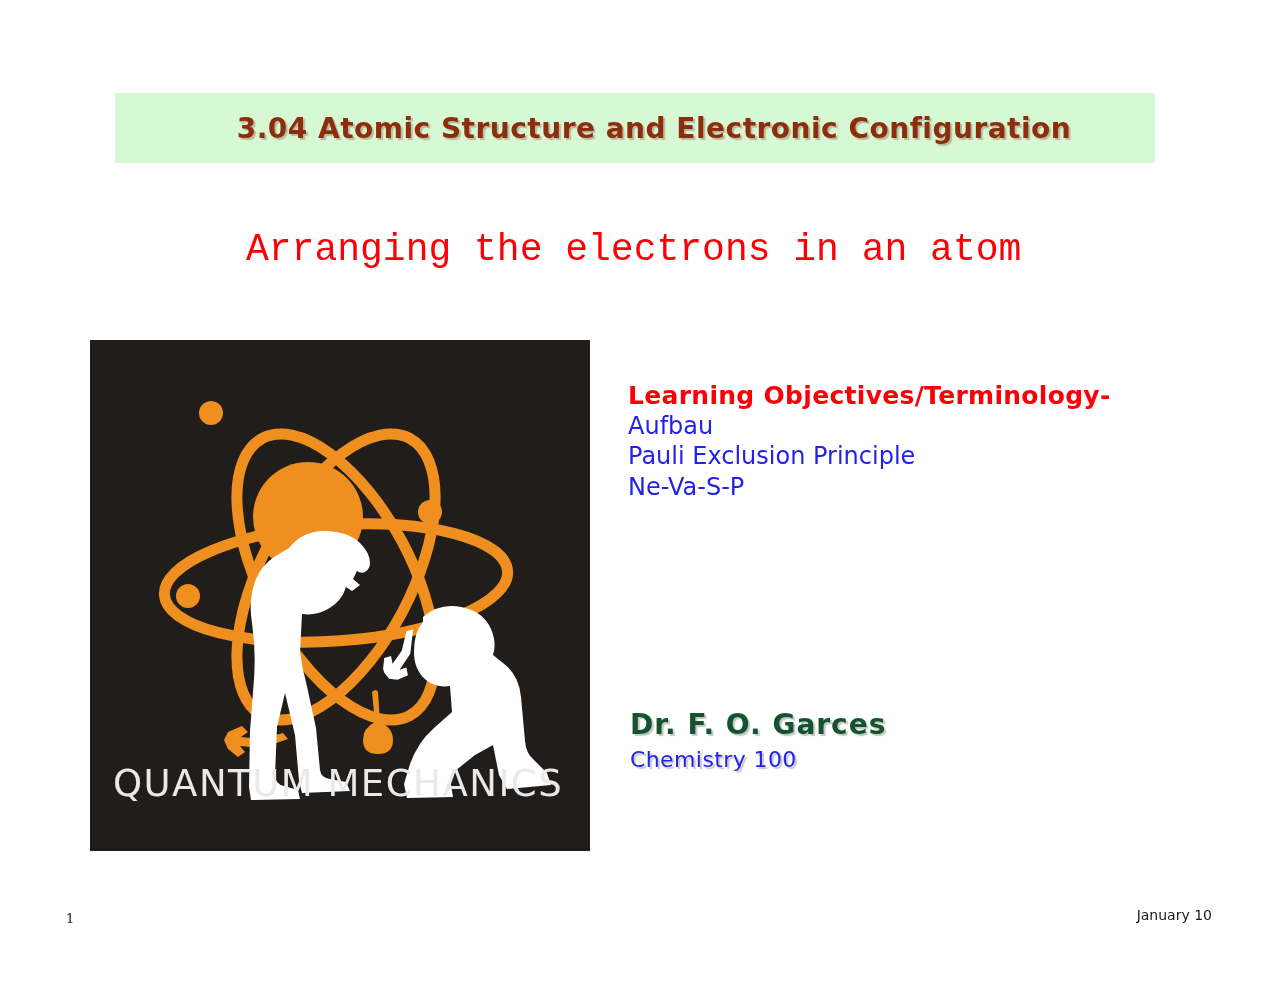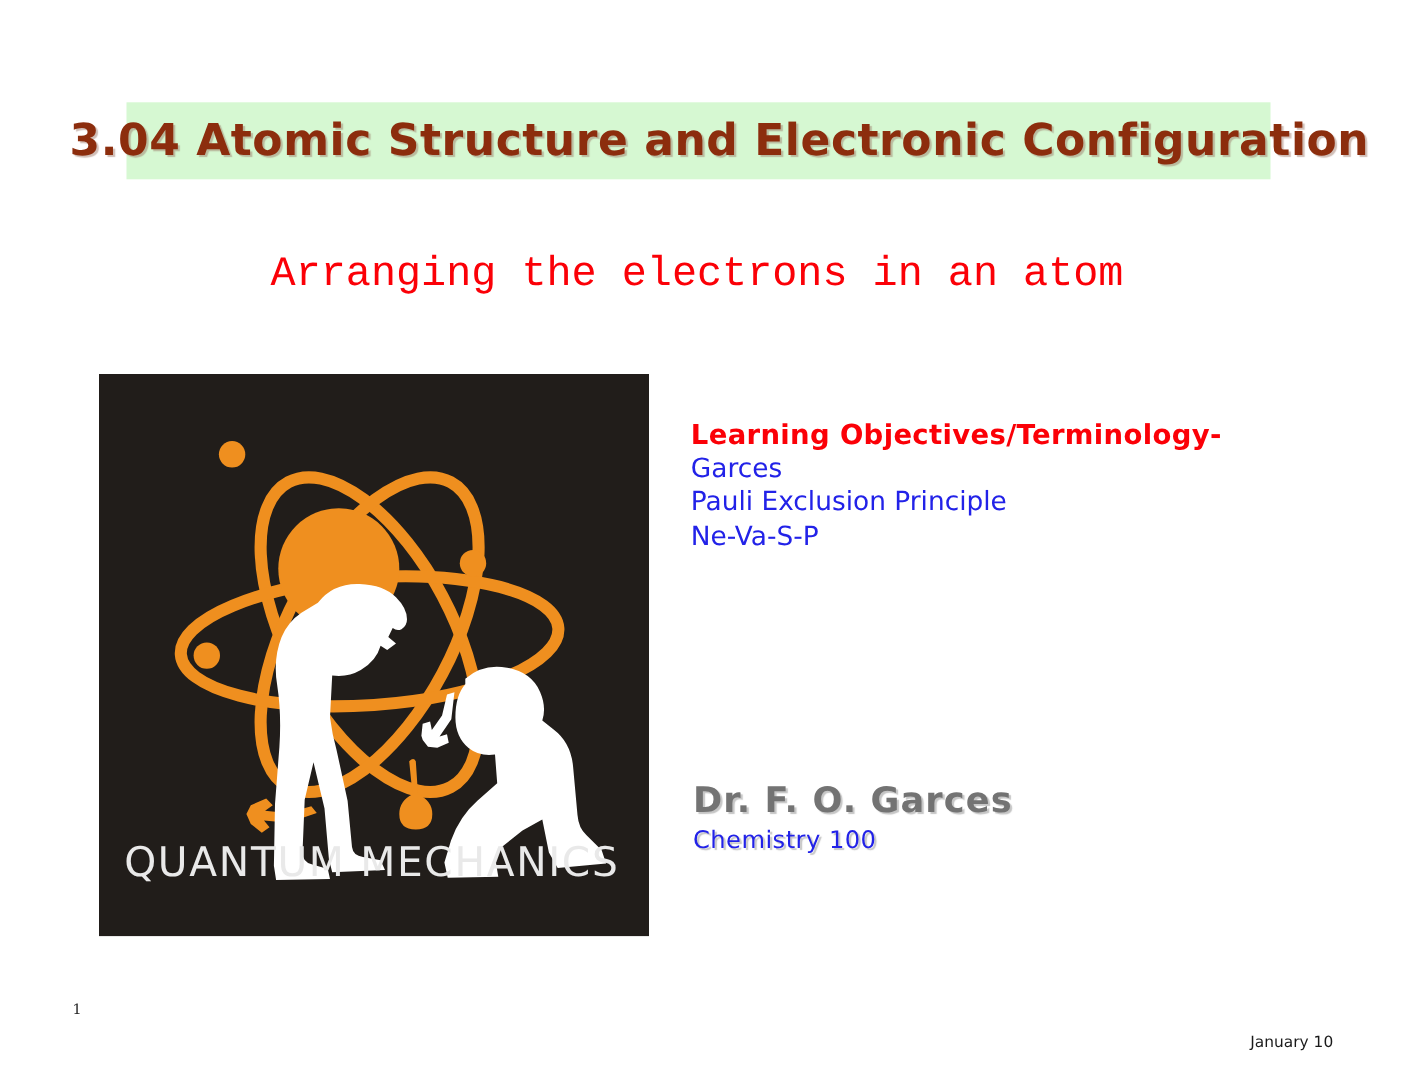--- a/index.html
+++ b/index.html
@@ -29,21 +29,21 @@
     top: 93px;
     width: 1040px;
     height: 70px;
     background: #d6f8d2;
     display: flex;
     align-items: center;
     justify-content: center;
   }
   .title-text {
     font-family: "DejaVu Sans", sans-serif;
-    font-size: 40px;
+    font-size: 28px;
     font-weight: bold;
     letter-spacing: 0.5px;
     color: #8c2d0d;
     text-shadow: 2px 2px 1px rgba(150,110,95,0.45);
     white-space: nowrap;
     margin-left: 38px;
   }
 
   
   .subtitle {
@@ -95,23 +95,23 @@
   }
 
   .author {
     position: absolute;
     left: 630px;
     top: 707px;
     width: 520px;
   }
   .author-name {
     font-family: "DejaVu Sans", sans-serif;
-    font-size: 32px;
+    font-size: 28px;
     font-weight: bold;
-    color: #737373;
+    color: #14532d;
     letter-spacing: 1px;
     text-shadow: 2px 2px 1px rgba(150,150,150,0.55);
     line-height: 1.28;
     white-space: nowrap;
   }
   .author-line {
     font-family: "DejaVu Sans", sans-serif;
     font-size: 22px;
     color: #2222e8;
     letter-spacing: 0.4px;
@@ -136,21 +136,21 @@
     top: 903px;
     text-align: center;
     font-family: "DejaVu Sans", sans-serif;
     font-size: 13.5px;
     color: #8c4a2a;
     letter-spacing: 0.2px;
   }
   .footer-date {
     position: absolute;
     right: 68px;
-    top: 940px;
+    top: 907px;
     font-family: "DejaVu Sans", sans-serif;
     font-size: 14px;
     color: #1a1a1a;
   }
 </style>
 </head>
 <body>
 
 <div class="slide">
 
@@ -227,21 +227,21 @@
                  q0 -20 9 -30z"></path>
         <path d="M289 318 l10 -4 5 5 -6 5 16 2 19 -5 5 5 -23 9 -19 -2 5 5 -6 5 -9 -7 -3 -8 3 -7z" fill="#ffffff" transform="rotate(-62 300 320)"></path>
       </g>
 
       <text x="248" y="456" text-anchor="middle" font-family="DejaVu Sans, sans-serif" font-size="37" letter-spacing="1.5" fill="#e9e9e9">QUANTUM MECHANICS</text>
     </svg>
   </div>
 
   <div class="objectives">
     <div class="obj-header">Learning Objectives/Terminology-</div>
-    <div class="obj-item">Garces</div>
+    <div class="obj-item">Aufbau</div>
     <div class="obj-item">Pauli Exclusion Principle</div>
     <div class="obj-item">Ne-Va-S-P</div>
   </div>
 
   <div class="author">
     <div class="author-name">Dr. F. O. Garces</div>
     <div class="author-line">Chemistry 100</div>
   </div>
 
   <div class="footer-page">1</div>

